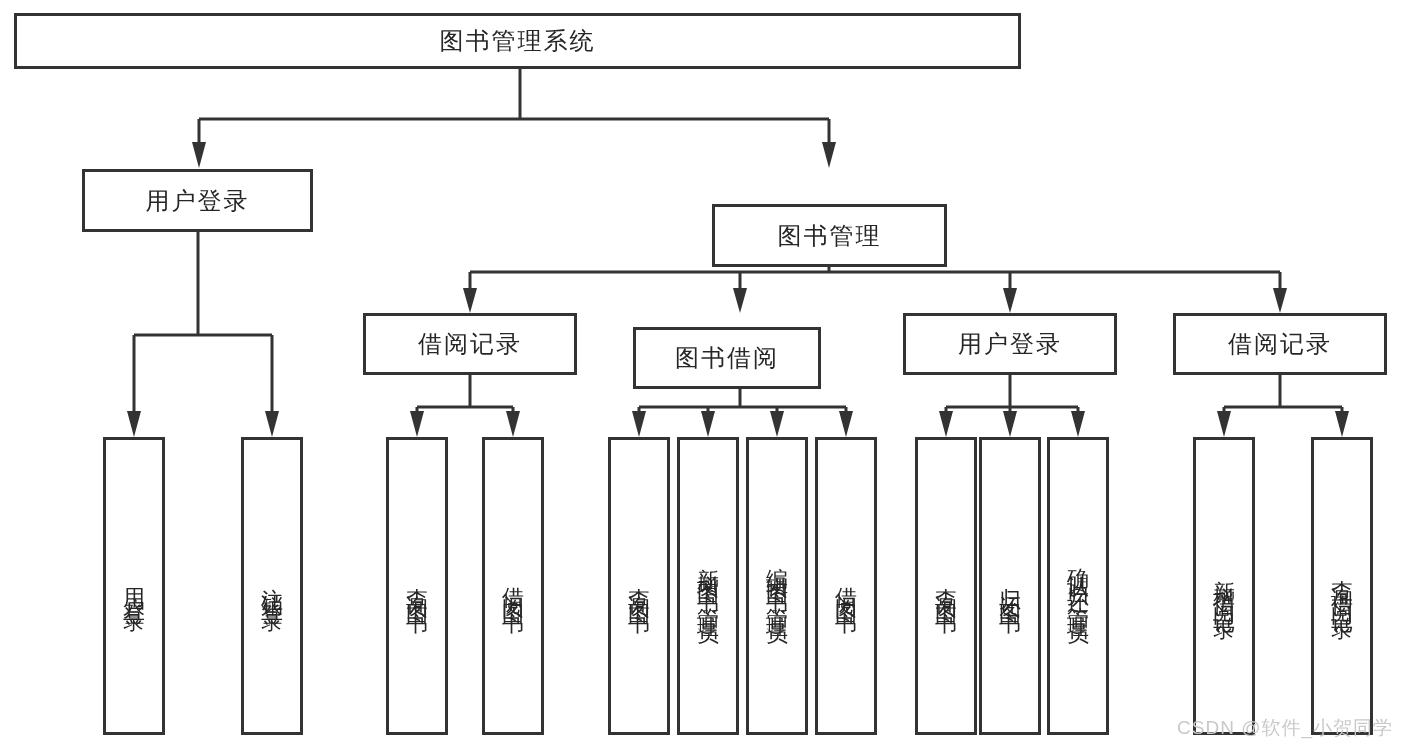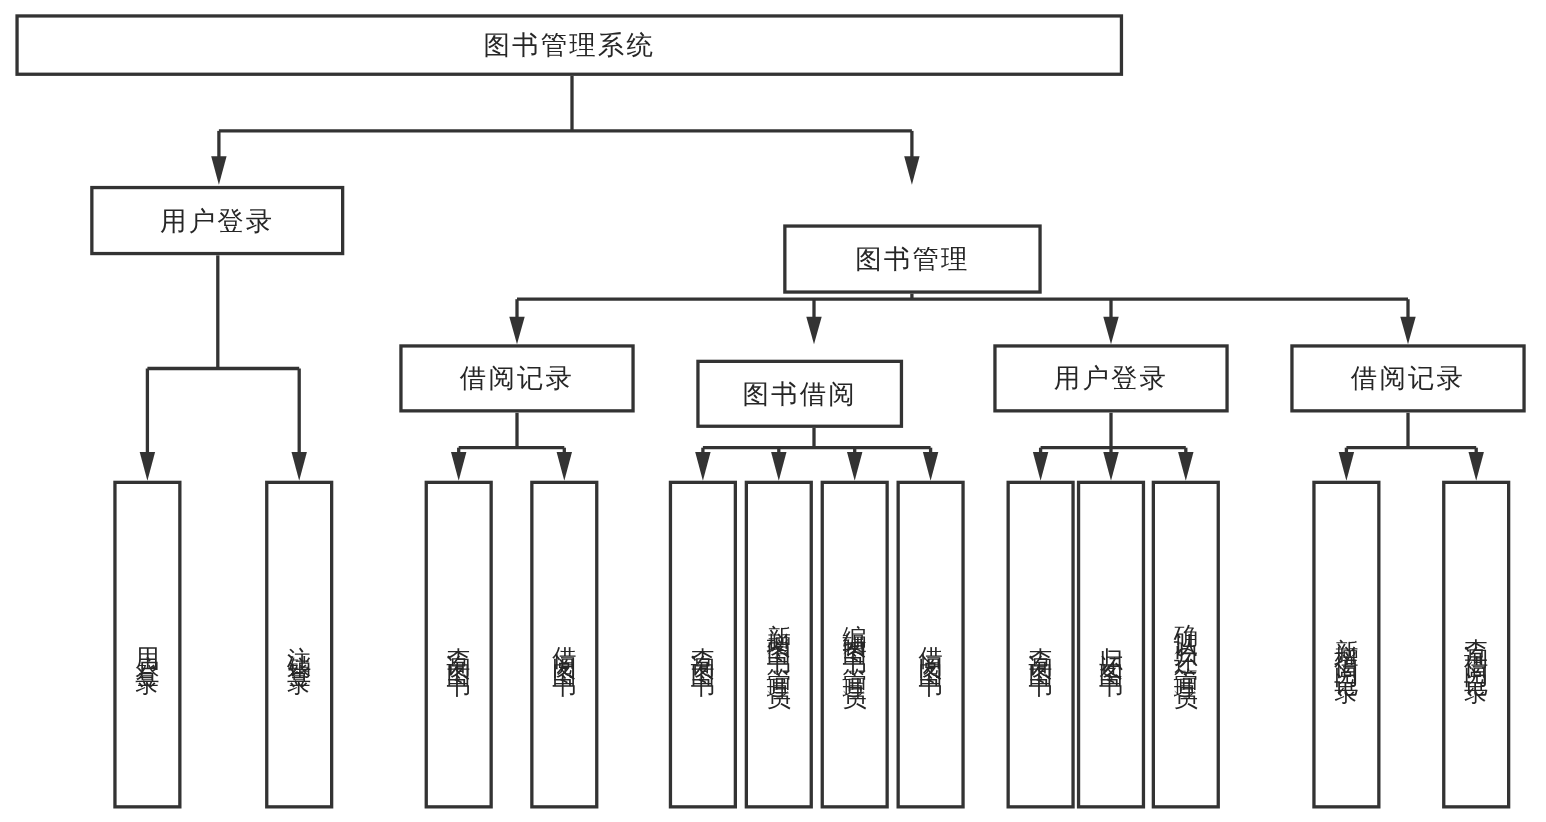--- a/index.html
+++ b/index.html
@@ -154,13 +154,14 @@
   <div class="box vbox" style="left:746px;">编辑图书（管理员）</div>
   <div class="box vbox" style="left:815px;">借阅图书</div>
 
   <div class="box vbox" style="left:915px;">查询图书</div>
   <div class="box vbox" style="left:979px;">归还图书</div>
   <div class="box vbox" style="left:1047px;">确认归还（管理员）</div>
 
   <div class="box vbox" style="left:1193px;">新增借阅记录</div>
   <div class="box vbox" style="left:1311px;">查询借阅记录</div>
 
+  <div class="watermark">CSDN @软件_小贺同学</div>
 </div>
 
 </body></html>

